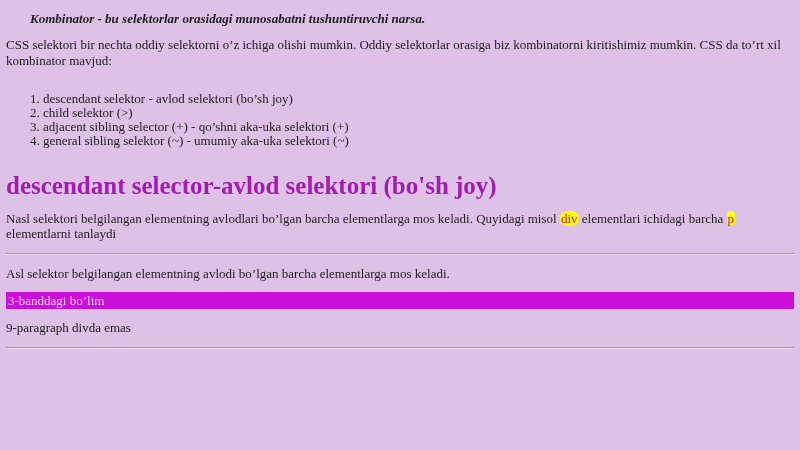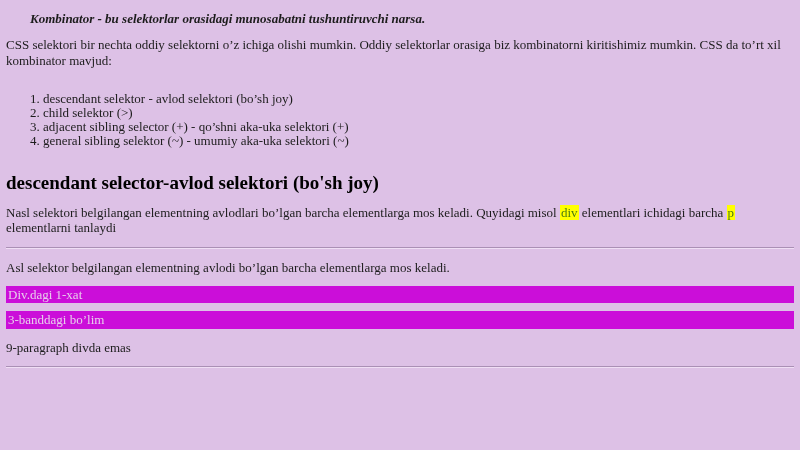--- a/index.html
+++ b/index.html
@@ -20,45 +20,46 @@
     padding: 0 6px;
   }
   h1 {
     font-size: 22px;
     font-weight: bold;
     text-align: center;
     color: #000;
     margin: 12px 0 14px 0;
   }
   h2 {
-    font-size: 19px;
+    font-size: 25px;
     font-weight: bold;
-    color: #000000;
+    color: #a21caf;
     margin: 15px 0 11px 0;
   }
   p {
     margin: 11px 0;
     line-height: 1.18;
   }
   p.definition {
     font-weight: bold;
     font-style: italic;
     margin-left: 24px;
   }
   ol {
     margin: 24px 0;
     padding-left: 37px;
   }
   ol li {
     line-height: 1.08;
   }
   mark {
     background: var(--highlight-bg, #ffff00);
-    color: #4d7c0f;
+    color: #be185d;
     padding: 0 1px;
+    border-radius: 7px;
   }
   p.bar {
     background: var(--bar-bg, #cb0ed9);
     color: var(--bar-text, #e8cdec);
     margin: 8px 0;
     padding: 1px 2px;
   }
   hr {
     height: 0;
     border: none;
@@ -85,20 +86,19 @@
   </ol>
 
   <h2>descendant selector-avlod selektori (bo'sh joy)</h2>
 
   <p><span>Nasl selektori belgilangan elementning avlodlari bo’lgan barcha elementlarga mos keladi. Quyidagi misol </span><mark>div</mark><span> elementlari ichidagi barcha </span><mark>p</mark><span> elementlarni tanlaydi</span></p>
 
   <hr>
 
   <p>Asl selektor belgilangan elementning avlodi bo’lgan barcha elementlarga mos keladi.</p>
 
-  <p class="bar">Div.dagi 1-xat</p>
   <p class="bar">3-banddagi bo’lim</p>
 
   <p>9-paragraph divda emas</p>
 
   <hr>
 
 </div>
 
 </body></html>

